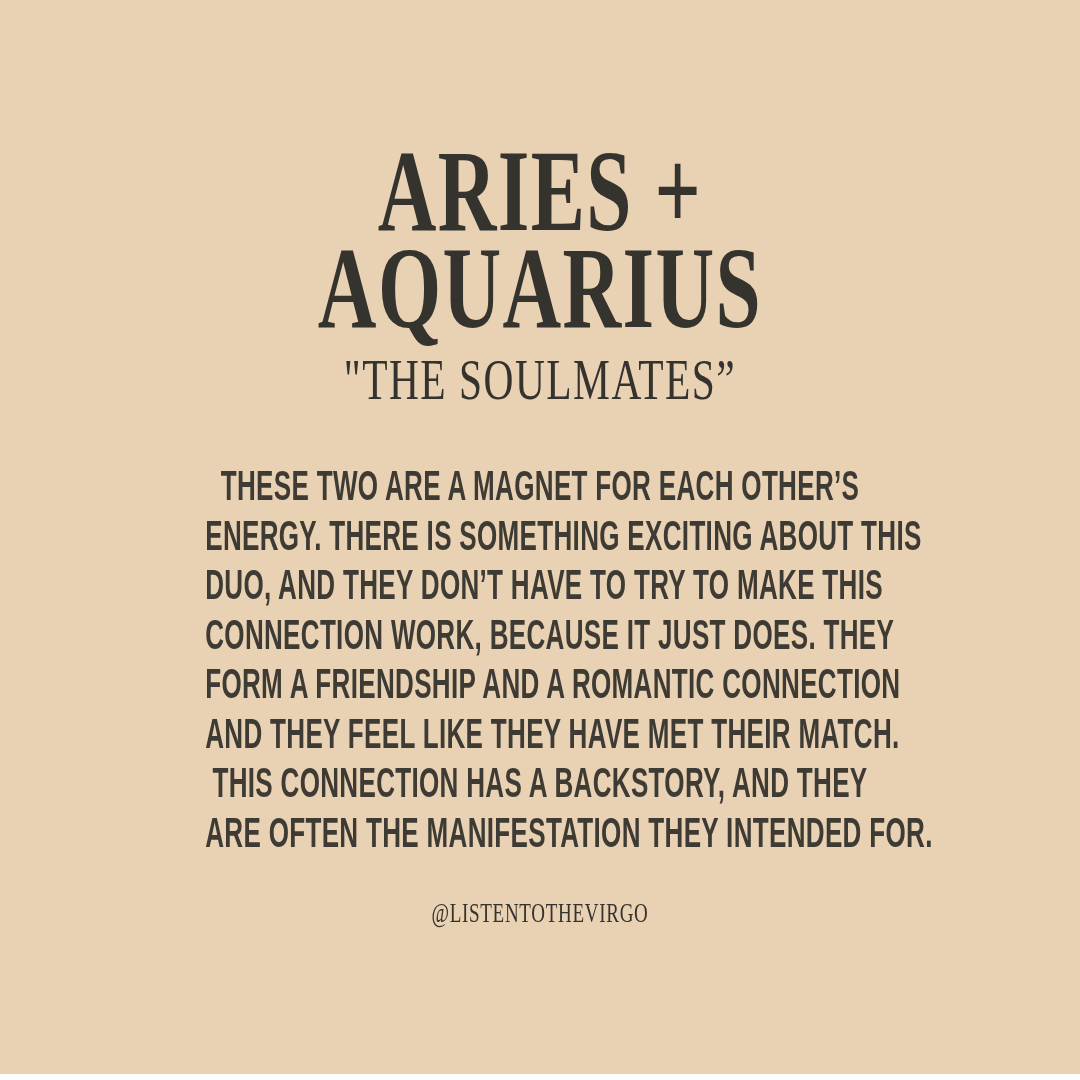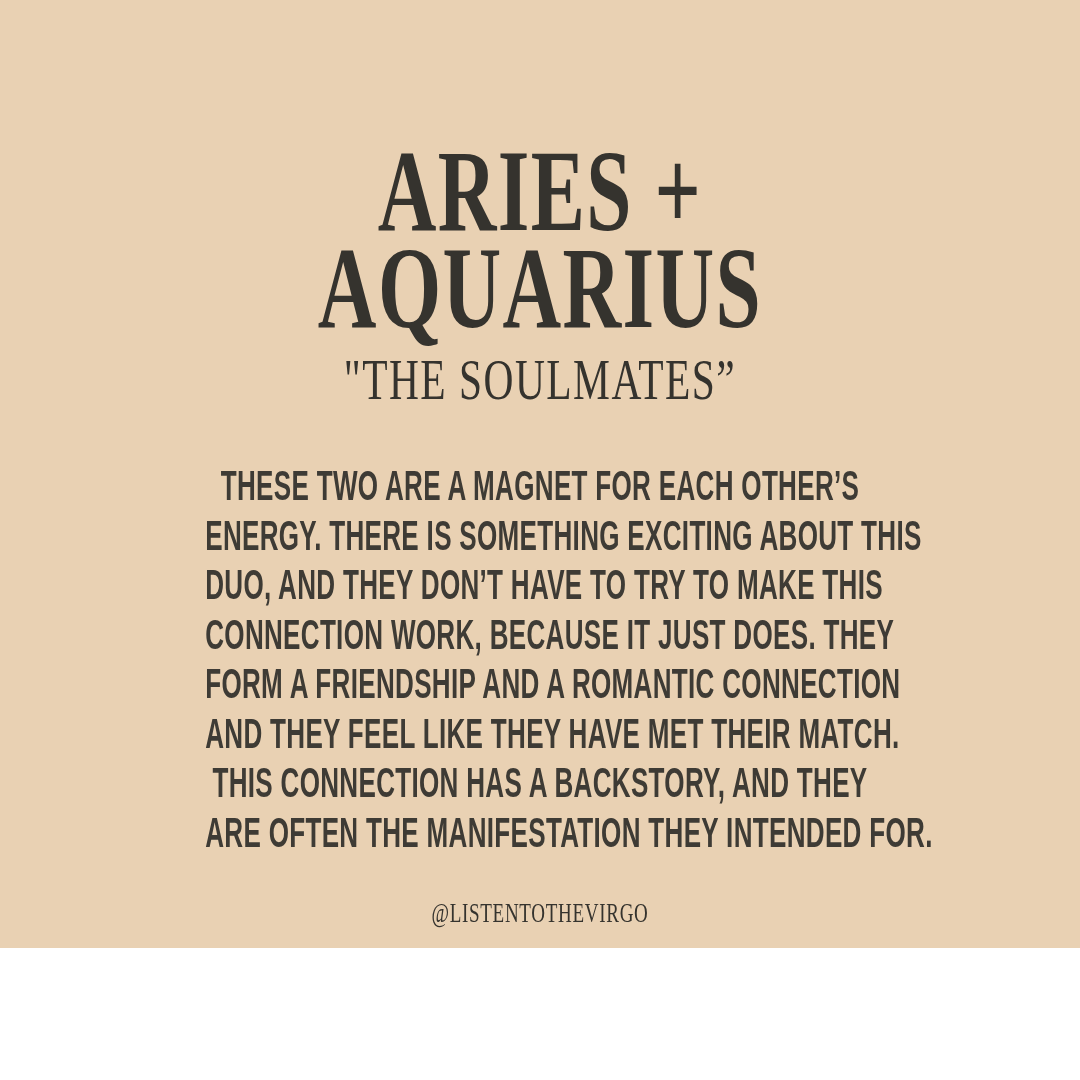--- a/index.html
+++ b/index.html
@@ -2,21 +2,21 @@
 <html><head>
 <meta charset="utf-8">
 <style>
   html, body {
     margin: 0;
     padding: 0;
   }
   .poster {
     position: relative;
     width: 1080px;
-    height: 948px;
+    height: 1074px;
     background: #e9d1b3;
     overflow: hidden;
     font-family: "Liberation Serif", serif;
   }
   .title-block {
     position: absolute;
     top: 143px;
     left: 0;
     right: 0;
     text-align: center;

